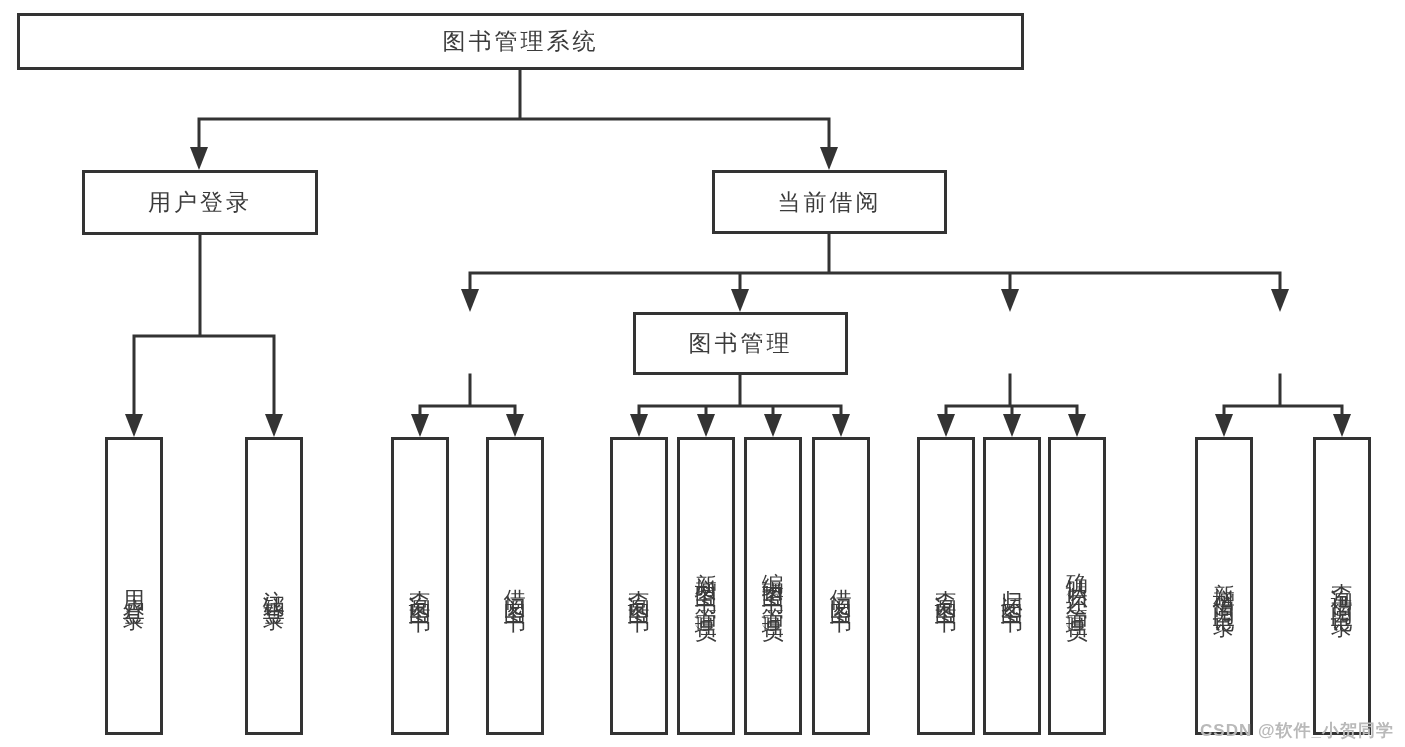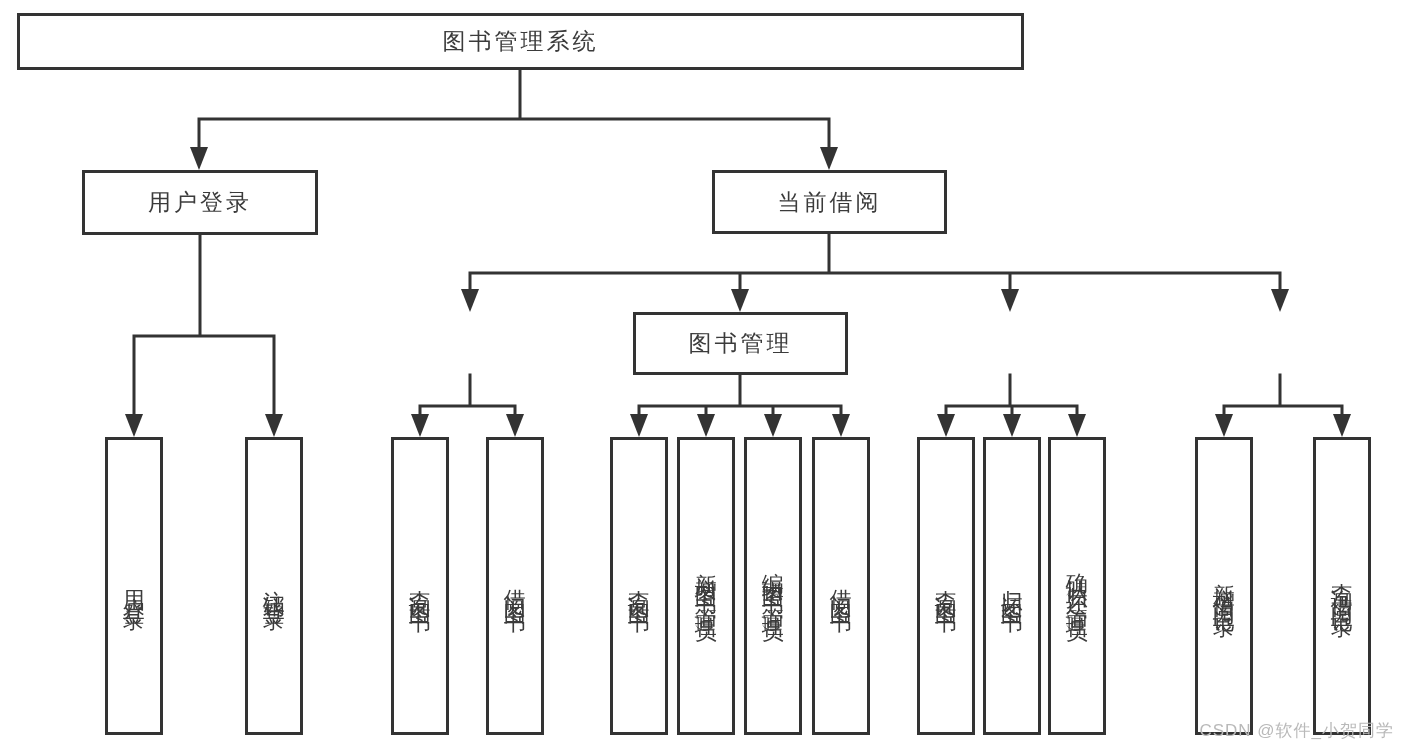--- a/index.html
+++ b/index.html
@@ -45,20 +45,21 @@
     color:var(--text);
   }
   .watermark{
     position:absolute;
     right:11px;bottom:5px;
     font-size:17px;
     letter-spacing:1px;
     color:var(--watermark);
     z-index:3;
     white-space:nowrap;
+    font-weight:bold;
   }
 </style>
 </head>
 <body>
 
 <div class="canvas">
 
   <svg class="connectors" width="1405" height="747" viewBox="0 0 1405 747" aria-hidden="true">
     <g>
       <path d="M520 70 V119 M199 119 H829 M199 119 V152 M829 119 V152

